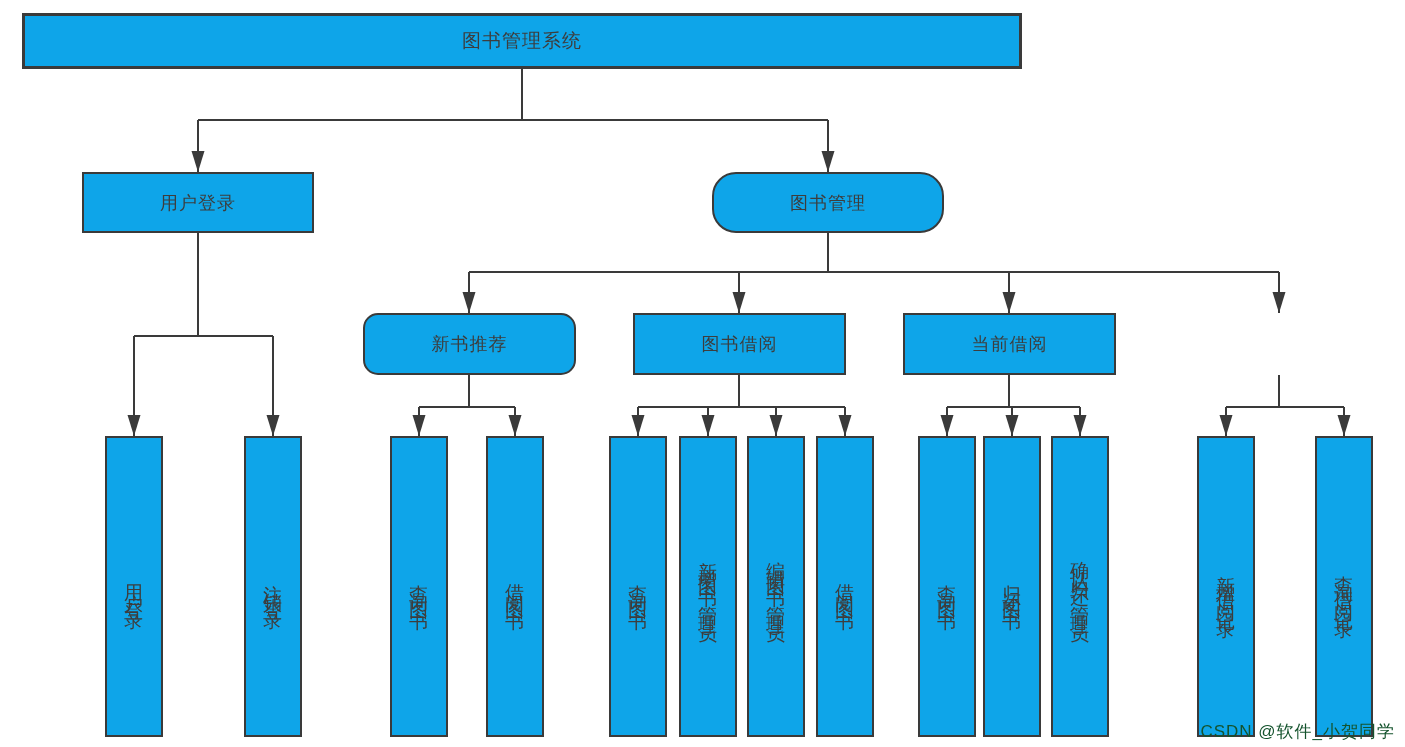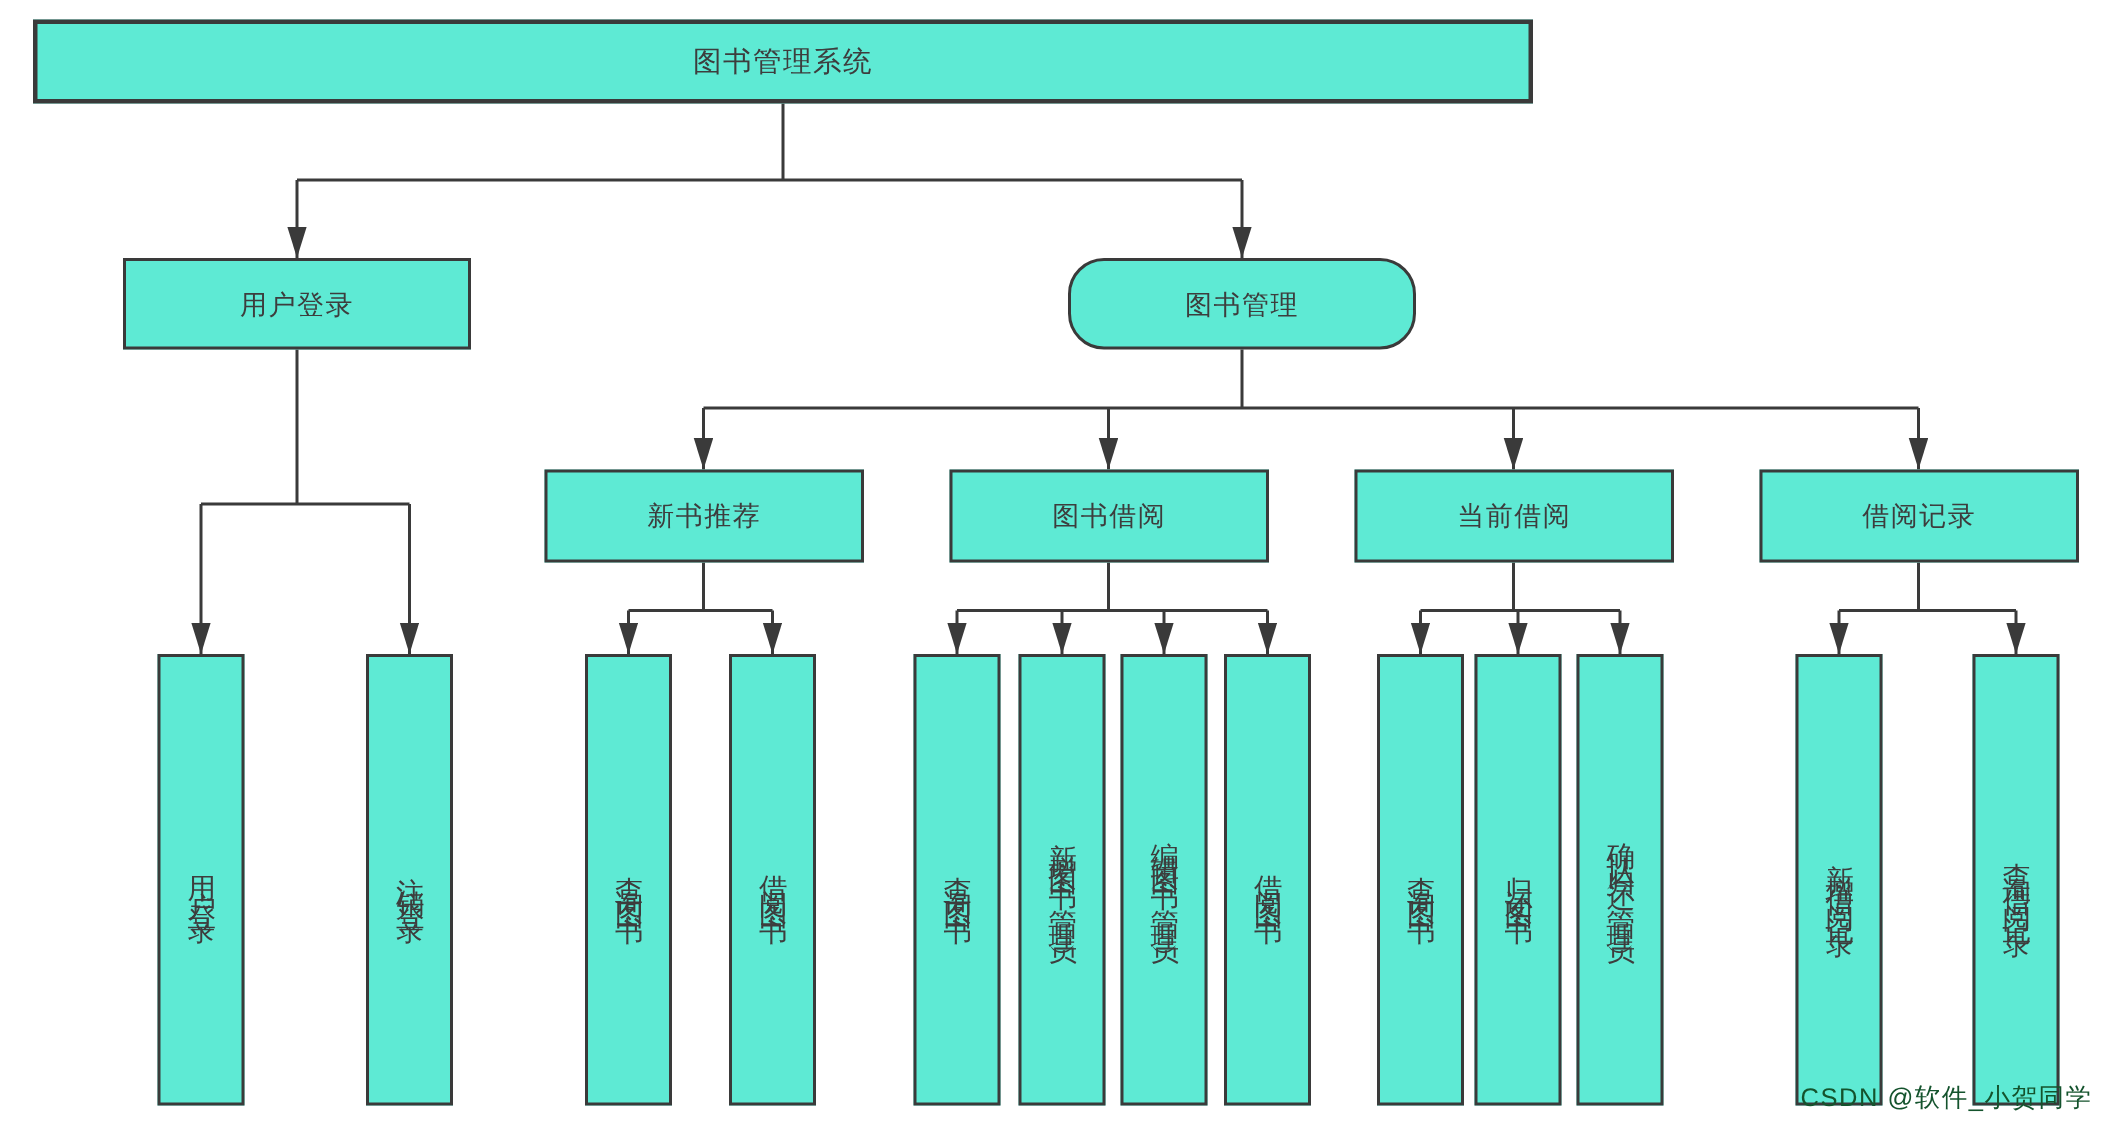--- a/index.html
+++ b/index.html
@@ -13,21 +13,21 @@
   }
   #wires {
     position: absolute;
     left: 0; top: 0;
     width: 1405px; height: 747px;
     z-index: 1;
   }
   .node {
     position: absolute;
     box-sizing: border-box;
-    background: #5eead4;
+    background: #0ea5e9;
     border: 2px solid #3a3a3a;
     color: #3d3d3d;
     display: flex;
     align-items: center;
     justify-content: center;
     z-index: 2;
   }
   .hbox {
     font-size: 18px;
     letter-spacing: 1px;
@@ -96,24 +96,23 @@
       <path d="M1226,407 V436" marker-end="url(#arrow)"></path>
       <path d="M1344,407 V436" marker-end="url(#arrow)"></path>
     </g>
   </svg>
 
   <div class="node hbox root" style="left:22px; top:13px; width:1000px; height:56px;">图书管理系统</div>
 
   <div class="node hbox" style="left:82px; top:172px; width:232px; height:61px;">用户登录</div>
   <div class="node hbox" style="left:712px; top:172px; width:232px; height:61px;border-radius:24px;">图书管理</div>
 
-  <div class="node hbox" style="left:363px; top:313px; width:213px; height:62px;">新书推荐</div>
+  <div class="node hbox" style="left:363px; top:313px; width:213px; height:62px;border-radius:15px;">新书推荐</div>
   <div class="node hbox" style="left:903px; top:313px; width:213px; height:62px;">当前借阅</div>
   <div class="node hbox" style="left:633px; top:313px; width:213px; height:62px;">图书借阅</div>
-  <div class="node hbox" style="left:1173px; top:313px; width:213px; height:62px;">借阅记录</div>
 
   <div class="node vbox" style="left:105px; top:436px; width:58px; height:301px;">用户登录</div>
   <div class="node vbox" style="left:244px; top:436px; width:58px; height:301px;">注销登录</div>
 
   <div class="node vbox" style="left:390px; top:436px; width:58px; height:301px;">查询图书</div>
   <div class="node vbox" style="left:486px; top:436px; width:58px; height:301px;">借阅图书</div>
 
   <div class="node vbox" style="left:609px; top:436px; width:58px; height:301px;">查询图书</div>
   <div class="node vbox" style="left:679px; top:436px; width:58px; height:301px;">新增图书（管理员）</div>
   <div class="node vbox" style="left:747px; top:436px; width:58px; height:301px;">编辑图书（管理员）</div>

